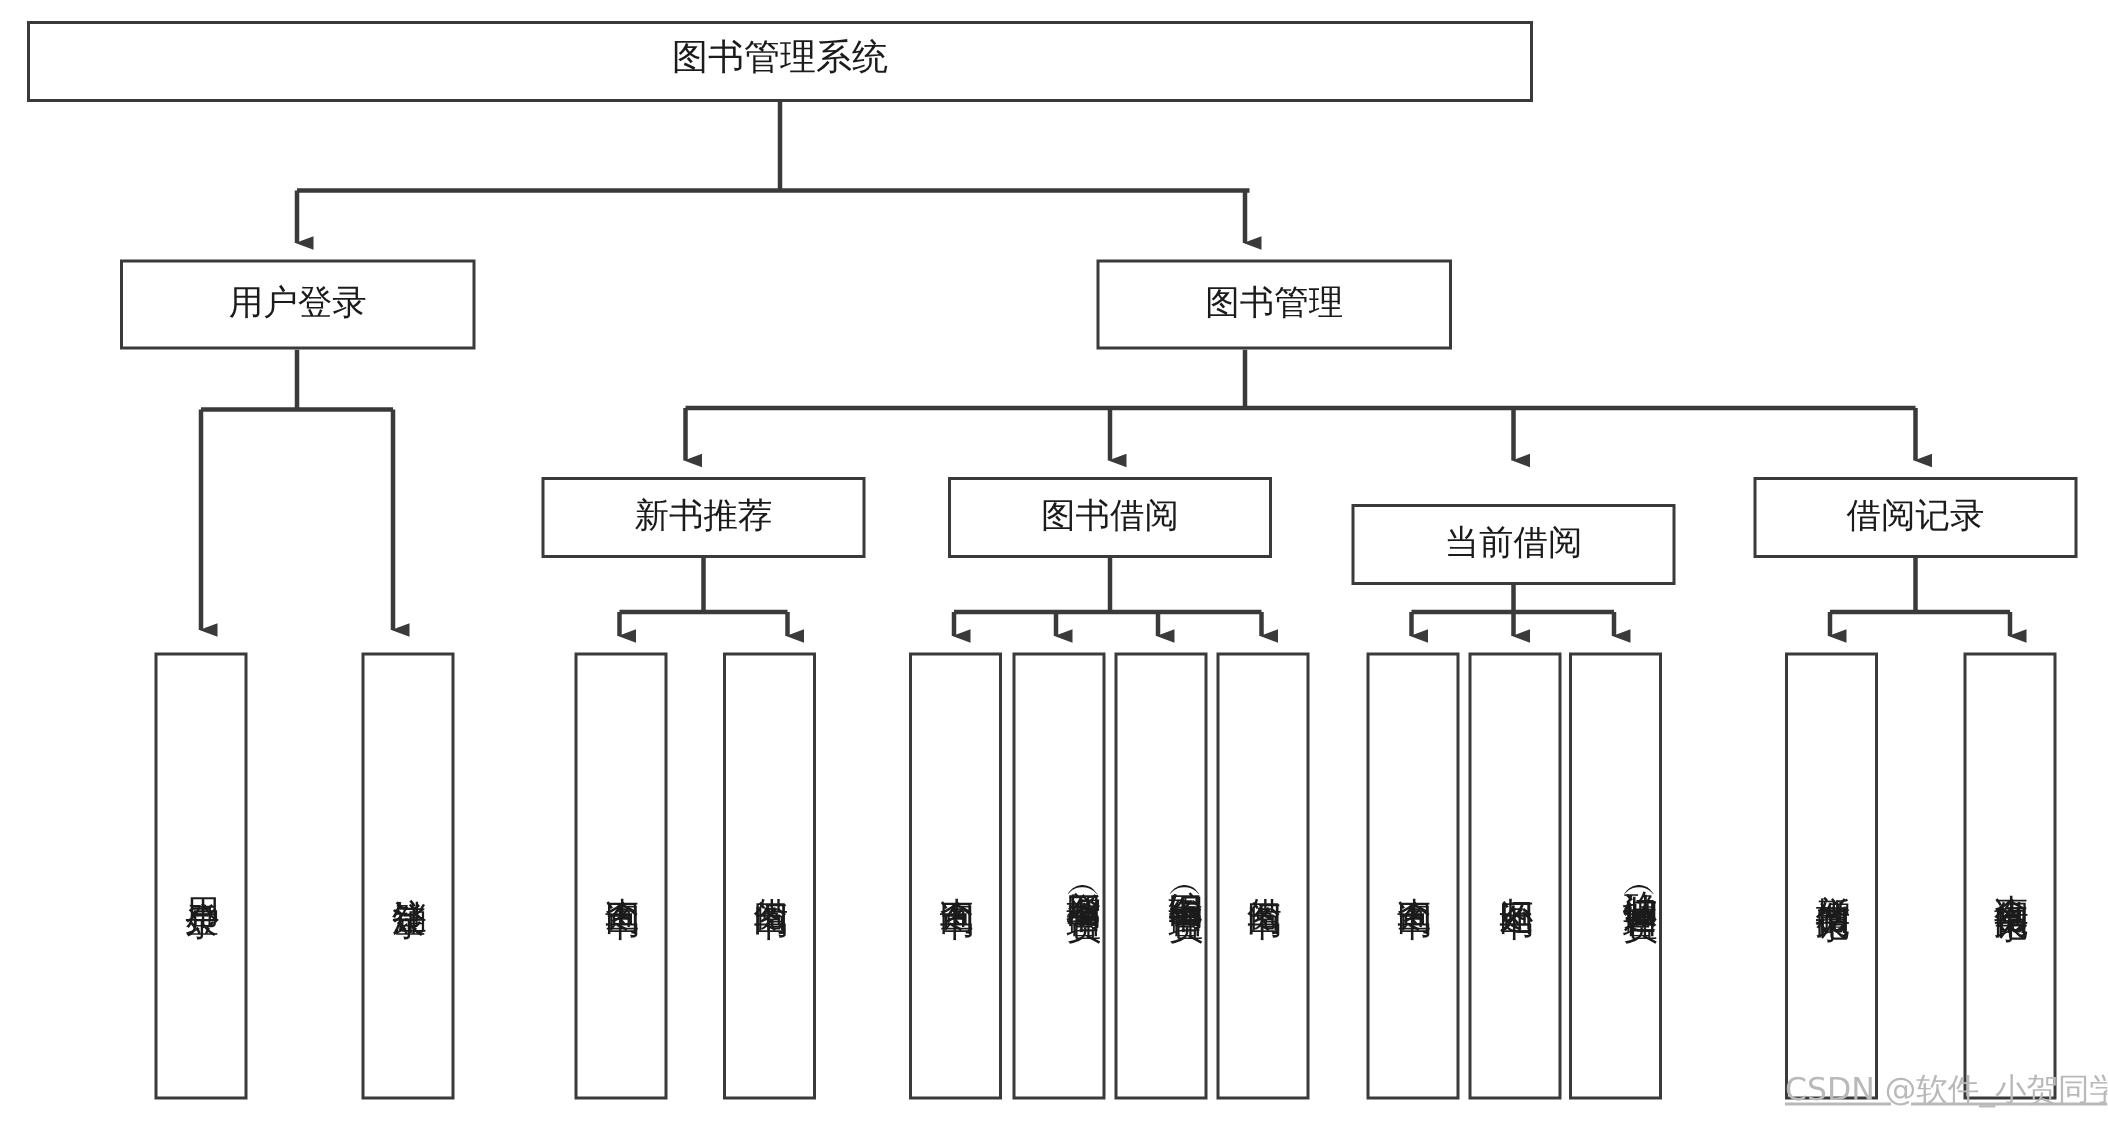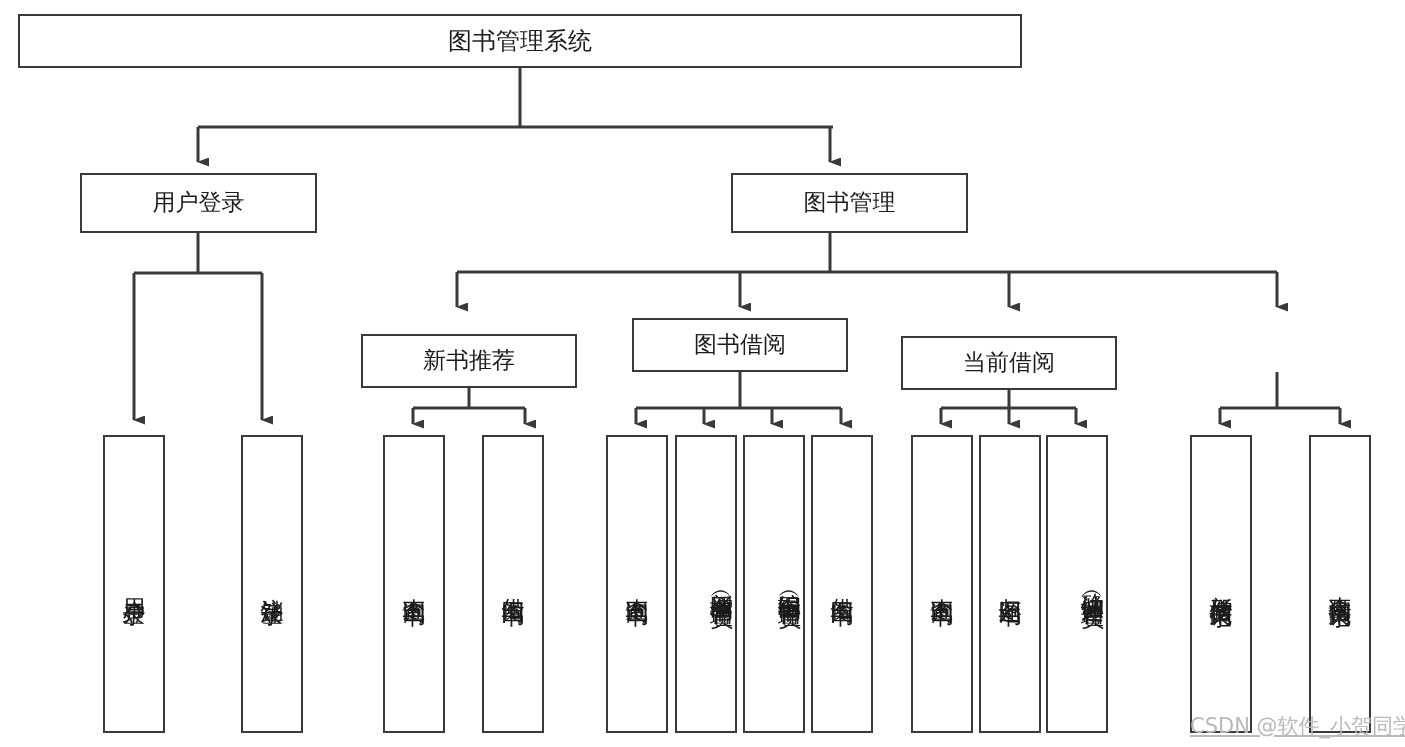--- a/index.html
+++ b/index.html
@@ -35,20 +35,21 @@
     align-items: center;
     justify-content: center;
     text-align: center;
     line-height: 1.18;
   }
   .node.h {
     font-size: 23px;
   }
   .node.root {
     font-size: 24px;
+    font-family: Liberation Mono, monospace;
   }
   .node.v {
     font-size: 23px;
     writing-mode: vertical-rl;
     text-orientation: upright;
     align-items: flex-start;
     justify-content: center;
     letter-spacing: 2px;
     padding-top: 6px;
     padding-bottom: 6px;
@@ -127,28 +128,31 @@
     <span>图书管理系统</span>
   </div>
 
   <div class="node h" style="left:80px; top:173px; width:237px; height:60px;">
     <span>用户登录</span>
   </div>
   <div class="node h" style="left:711px; top:173px; width:237px; height:60px;margin-left:20px;">
     <span>图书管理</span>
   </div>
 
-  <div class="node h" style="left:361px; top:318px; width:216px; height:54px;margin-top:16px;">
+  <div class="node h" style="left:361px; top:318px; width:216px; height:54px;">
     <span>新书推荐</span>
   </div>
   <div class="node h" style="left:632px; top:318px; width:216px; height:54px;align-items:center;">
     <span>图书借阅</span>
   </div>
   <div class="node h" style="left:901px; top:318px; width:216px; height:54px;margin-top:18px;">
     <span>当前借阅</span>
+  </div>
+  <div class="node h" style="left:1169px; top:318px; width:216px; height:54px;">
+    <span>借阅记录</span>
   </div>
 
   <div class="node v center" style="left:103px; top:435px; width:62px; height:298px;">
     <span>用户登录</span>
   </div>
   <div class="node v center" style="left:241px; top:435px; width:62px; height:298px;">
     <span>注销登录</span>
   </div>
 
   <div class="node v center" style="left:383px; top:435px; width:62px; height:298px;">

